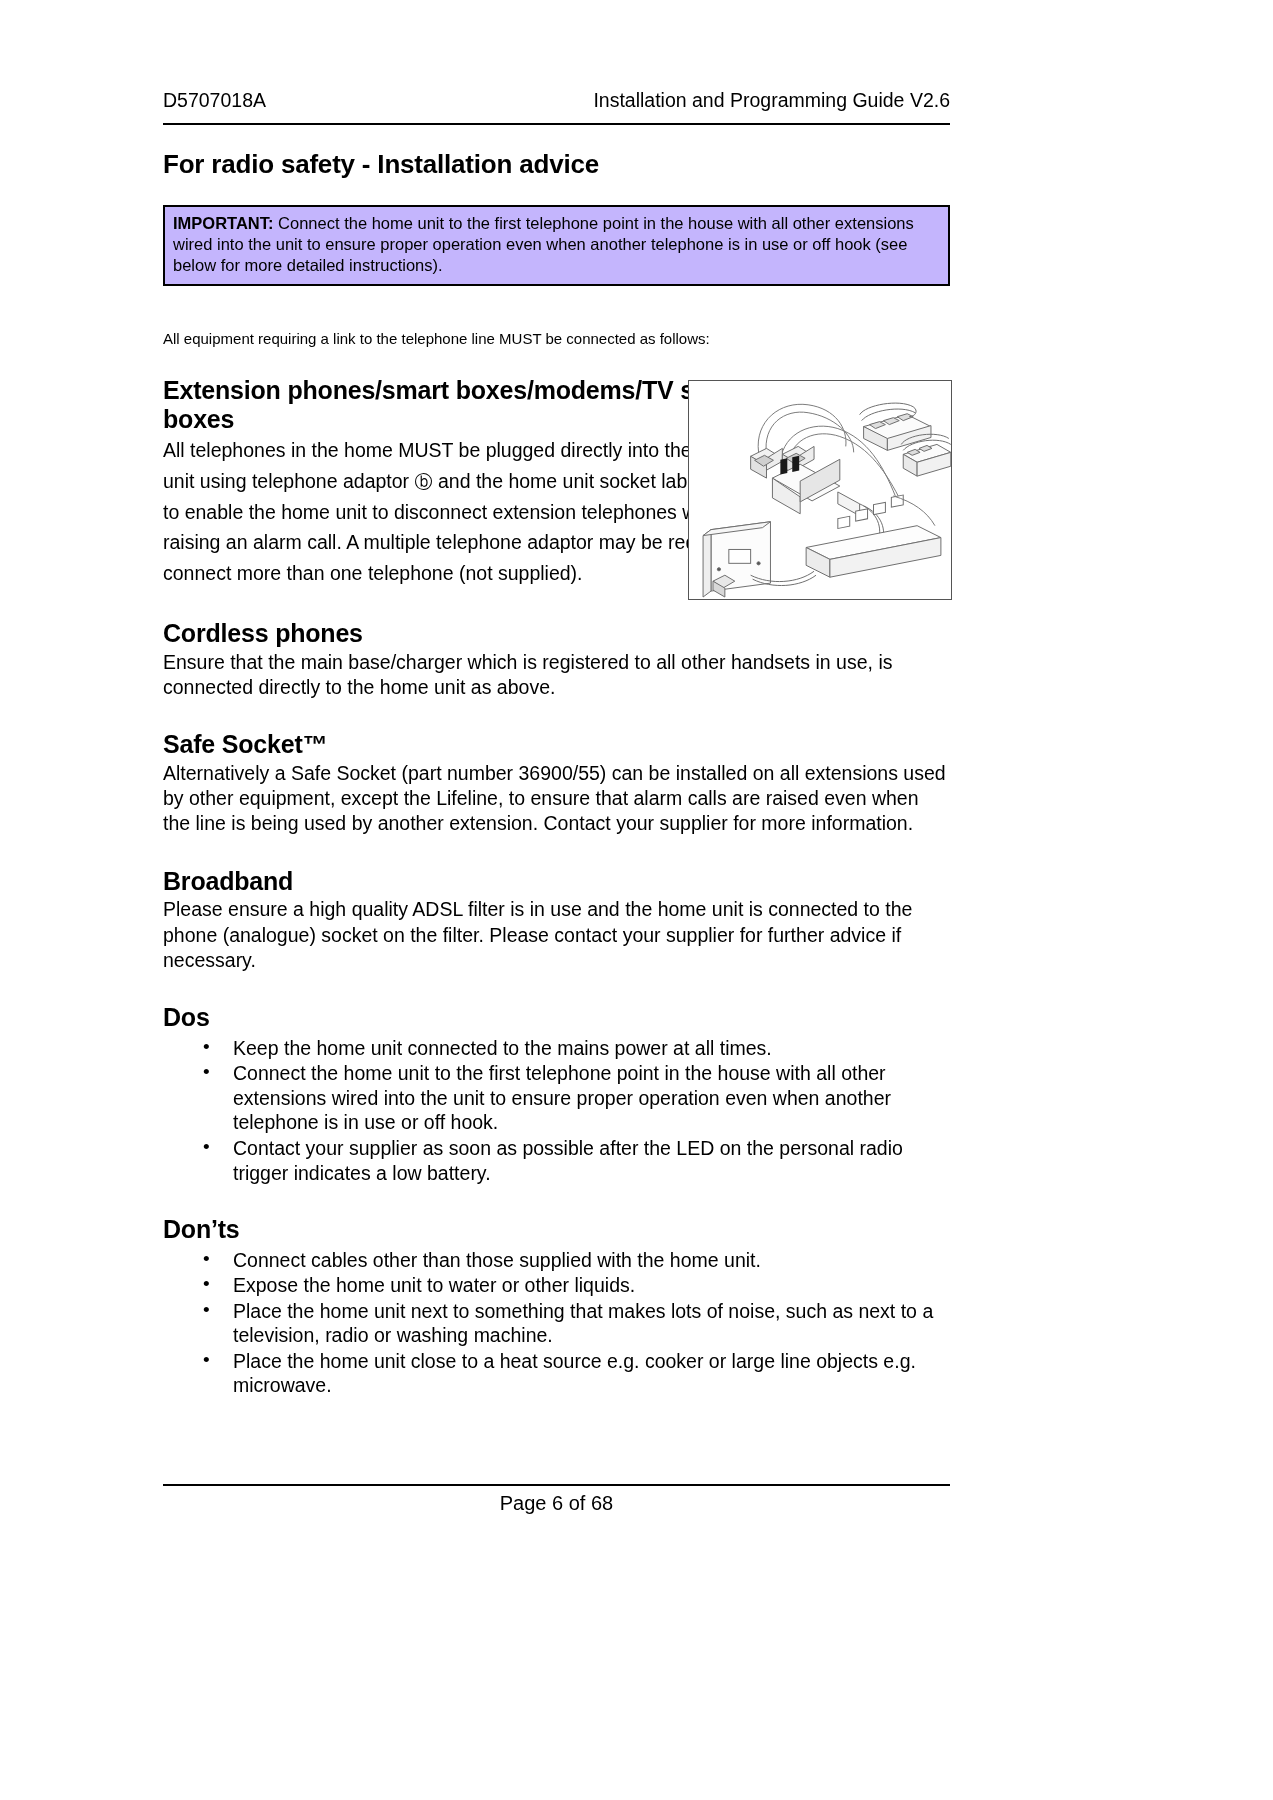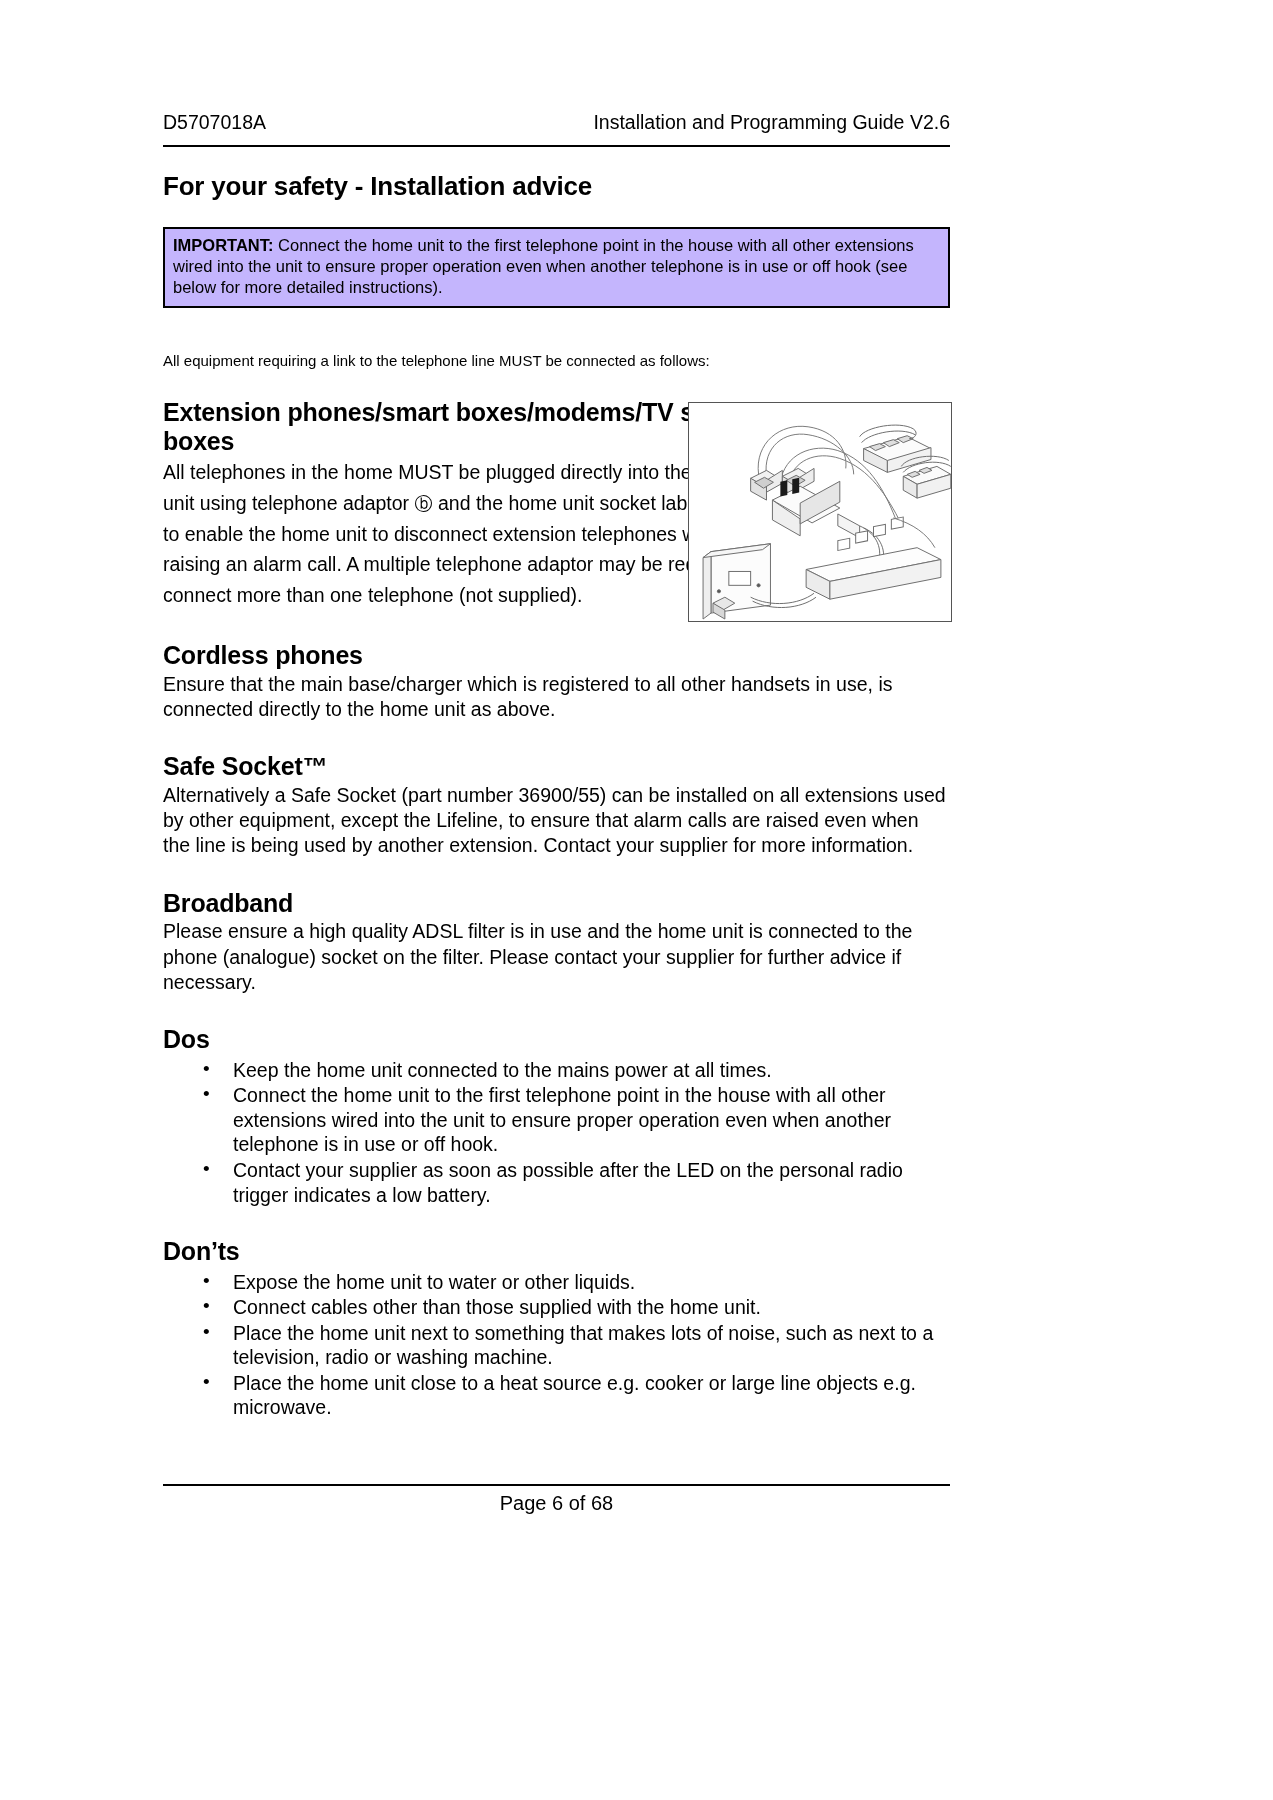--- a/index.html
+++ b/index.html
@@ -33,21 +33,21 @@
   .doc-header {
     display: flex;
     justify-content: space-between;
     align-items: baseline;
     font-size: 19.5px;
     line-height: 1.25;
     padding-bottom: 11px;
     border-bottom: 2.5px solid #000;
   }
   .doc-header .docnum { white-space: nowrap; }
-  .doc-header .guide  { white-space: nowrap; margin-top: 22px; }
+  .doc-header .guide  { white-space: nowrap; }
 
   
   h1.page-title {
     font-size: 26px;
     font-weight: bold;
     margin: 24px 0 0 0;
     line-height: 1.2;
     letter-spacing: -0.2px;
   }
 
@@ -144,21 +144,21 @@
 
 <div class="page">
 
   <div class="content">
 
     <div class="doc-header">
       <span class="docnum">D5707018A</span>
       <span class="guide">Installation and Programming Guide V2.6</span>
     </div>
 
-    <h1 class="page-title">For your safety - Installation advice</h1>
+    <h1 class="page-title">For radio safety - Installation advice</h1>
 
     <div class="important-box">
       <span class="lbl">IMPORTANT:</span><span> Connect the home unit to the first telephone point in the house with all other extensions wired into the unit to ensure proper operation even when another telephone is in use or off hook (see below for more detailed instructions).</span>
     </div>
 
     <p class="intro">All equipment requiring a link to the telephone line MUST be connected as follows:</p>
 
     <div class="with-figure">
 
       <div class="figure">
@@ -264,22 +264,22 @@
 
     <h2 class="section-head spaced">Dos</h2>
     <ul class="bullets">
       <li>Keep the home unit connected to the mains power at all times.</li>
       <li>Connect the home unit to the first telephone point in the house with all other extensions wired into the unit to ensure proper operation even when another telephone is in use or off hook.</li>
       <li>Contact your supplier as soon as possible after the LED on the personal radio trigger indicates a low battery.</li>
     </ul>
 
     <h2 class="section-head spaced">Don’ts</h2>
     <ul class="bullets">
+      <li>Connect cables other than those supplied with the home unit.</li>
       <li>Expose the home unit to water or other liquids.</li>
-      <li>Connect cables other than those supplied with the home unit.</li>
       <li>Place the home unit next to something that makes lots of noise, such as next to a television, radio or washing machine.</li>
       <li>Place the home unit close to a heat source e.g. cooker or large line objects e.g. microwave.</li>
     </ul>
 
   </div>
 
   <div class="doc-footer">
     <span>Page 6 of 68</span>
   </div>
 

